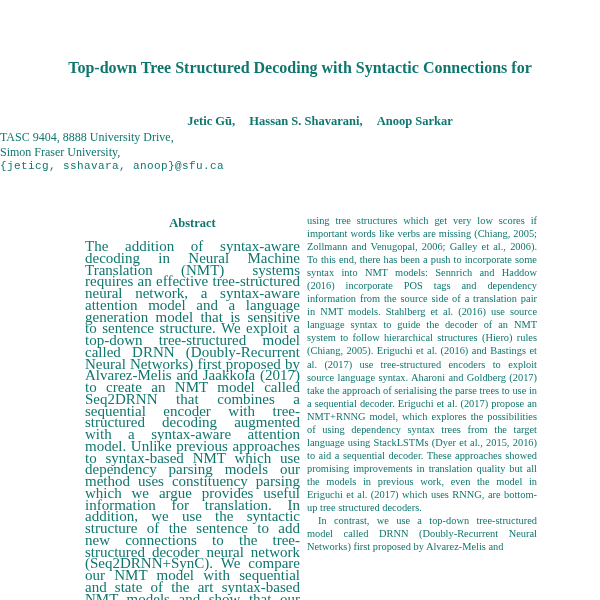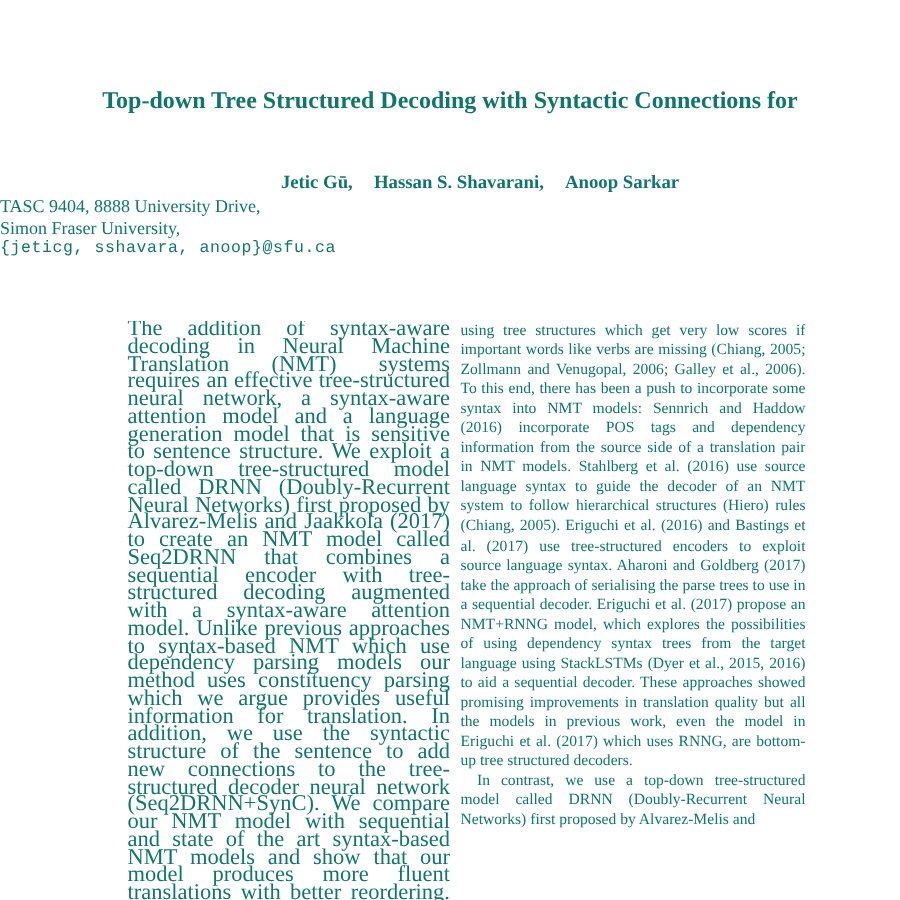--- a/index.html
+++ b/index.html
@@ -115,20 +115,21 @@
   <div class="affiliation">
     <div>TASC 9404, 8888 University Drive,</div>
     <div>Simon Fraser University,</div>
     <div class="email-line">{jeticg, sshavara, anoop}@sfu.ca</div>
   </div>
 
   <div class="columns">
 
     <div class="col-left">
       <div class="abstract-block">
+        <div class="abstract-heading">Abstract</div>
         <p class="abstract-body">The addition of syntax-aware decoding in Neural Machine Translation (NMT) systems requires an effective tree-structured neural network, a syntax-aware attention model and a language generation model that is sensitive to sentence structure. We exploit a top-down tree-structured model called DRNN (Doubly-Recurrent Neural Networks) first proposed by Alvarez-Melis and Jaakkola (2017) to create an NMT model called Seq2DRNN that combines a sequential encoder with tree-structured decoding augmented with a syntax-aware attention model. Unlike previous approaches to syntax-based NMT which use dependency parsing models our method uses constituency parsing which we argue provides useful information for translation. In addition, we use the syntactic structure of the sentence to add new connections to the tree-structured decoder neural network (Seq2DRNN+SynC). We compare our NMT model with sequential and state of the art syntax-based NMT models and show that our model produces more fluent translations with better reordering. Since our model is capable of doing translation and constituency parsing at the same time we also compare our parsing accuracy against other neural parsing models.</p>
       </div>
       <div class="section-heading">
         <span>1</span>
         <span>Introduction</span>
       </div>
     </div>
 
     <div class="col-right">
       <p class="body-paragraph">using tree structures which get very low scores if important words like verbs are missing (Chiang, 2005; Zollmann and Venugopal, 2006; Galley et al., 2006). To this end, there has been a push to incorporate some syntax into NMT models: Sennrich and Haddow (2016) incorporate POS tags and dependency information from the source side of a translation pair in NMT models. Stahlberg et al. (2016) use source language syntax to guide the decoder of an NMT system to follow hierarchical structures (Hiero) rules (Chiang, 2005). Eriguchi et al. (2016) and Bastings et al. (2017) use tree-structured encoders to exploit source language syntax. Aharoni and Goldberg (2017) take the approach of serialising the parse trees to use in a sequential decoder. Eriguchi et al. (2017) propose an NMT+RNNG model, which explores the possibilities of using dependency syntax trees from the target language using StackLSTMs (Dyer et al., 2015, 2016) to aid a sequential decoder. These approaches showed promising improvements in translation quality but all the models in previous work, even the model in Eriguchi et al. (2017) which uses RNNG, are bottom-up tree structured decoders.</p>

